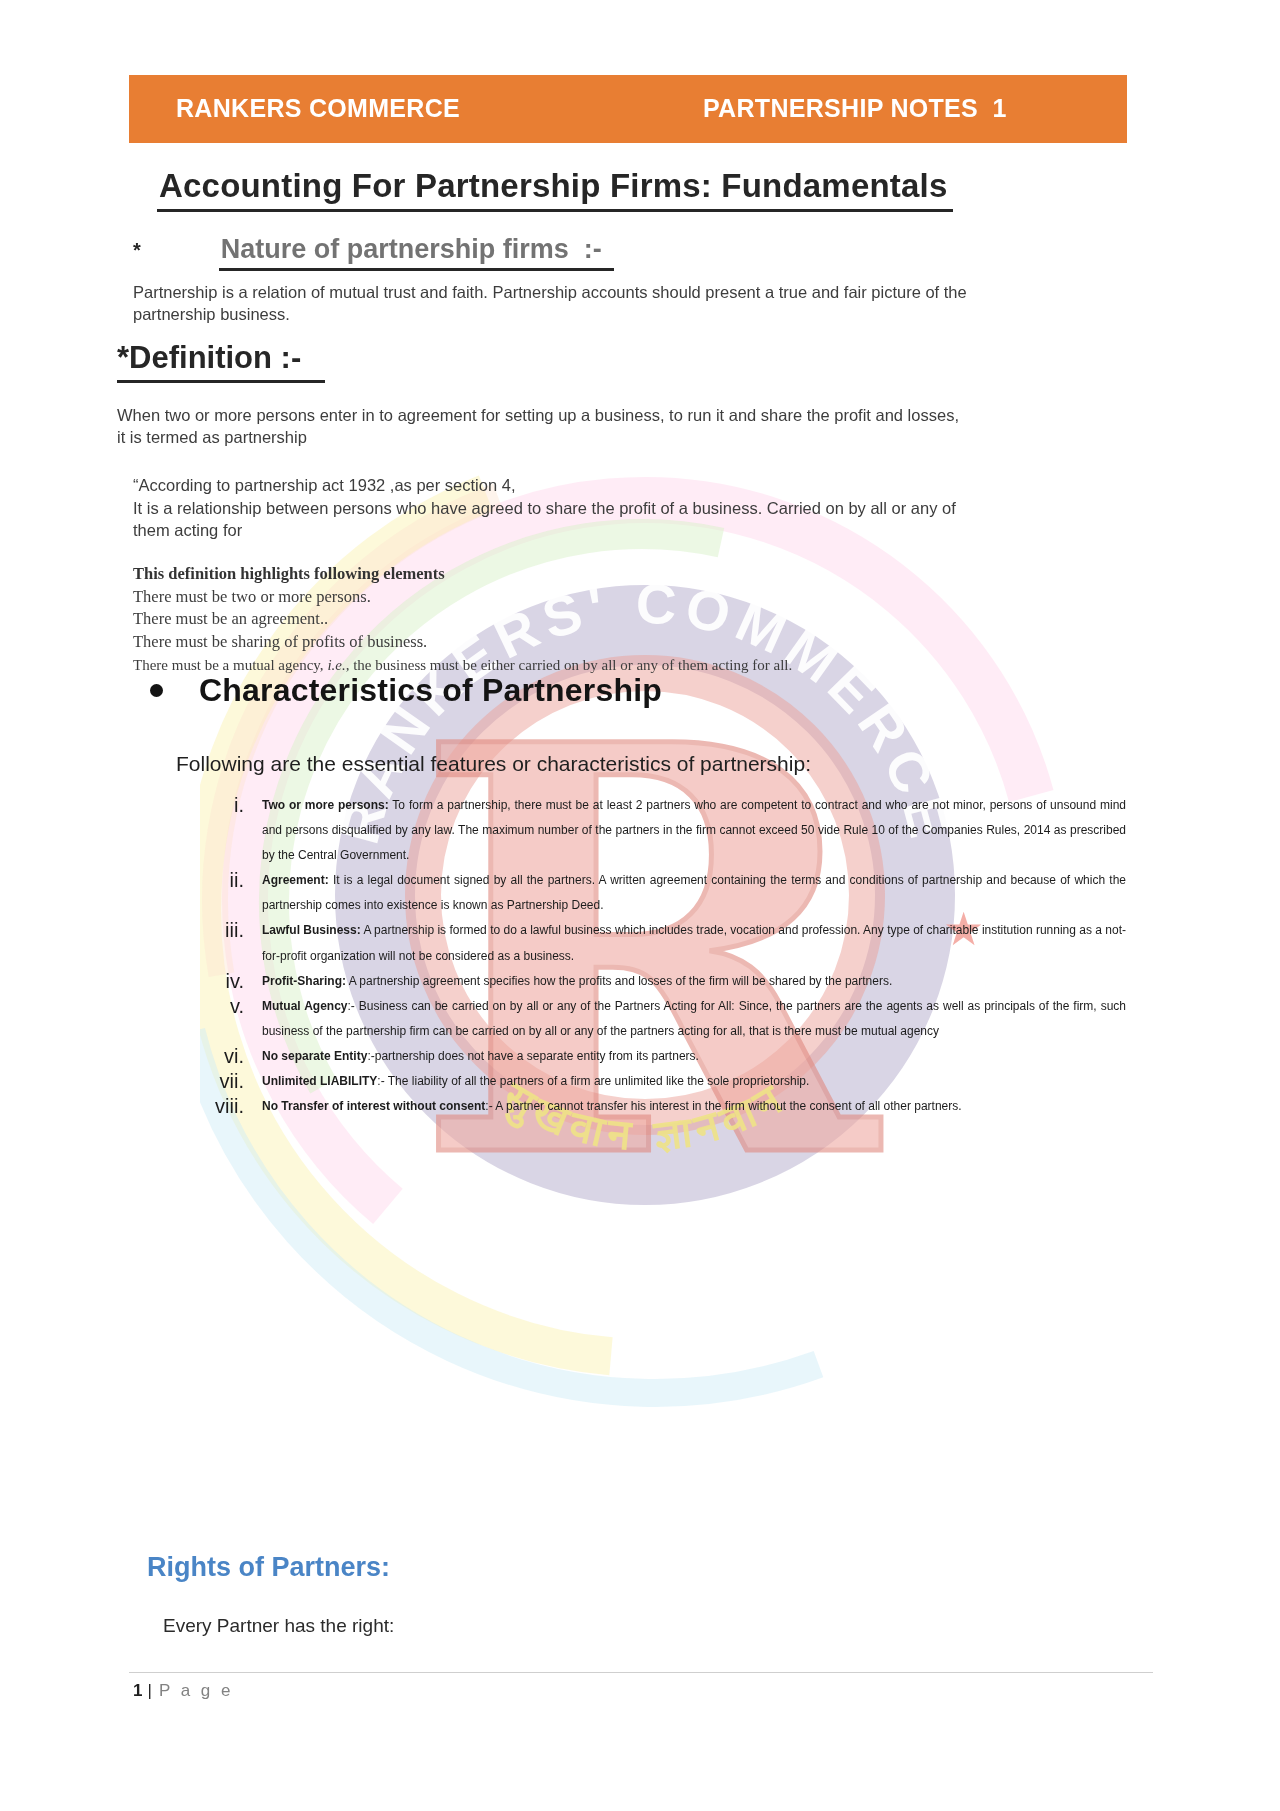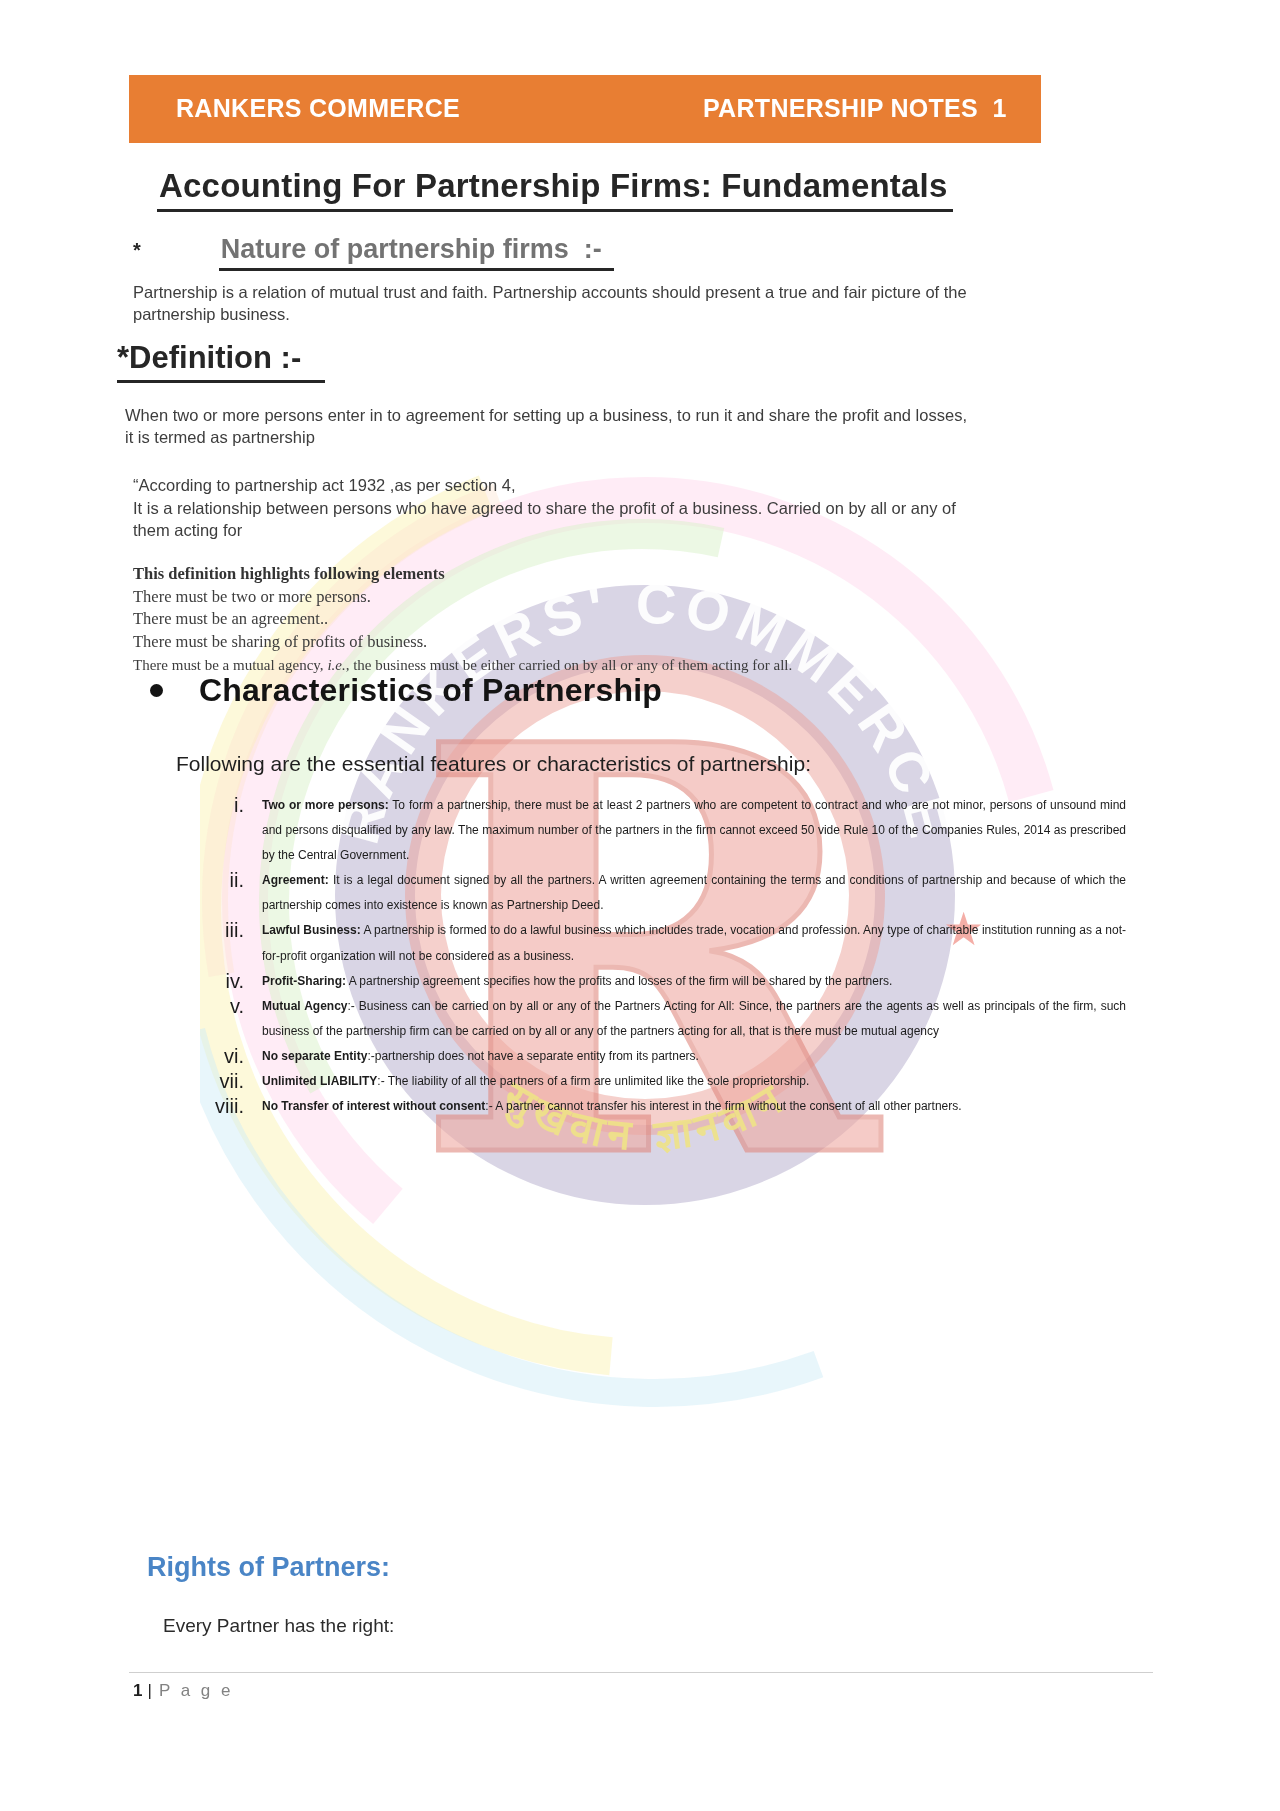--- a/index.html
+++ b/index.html
@@ -3,36 +3,36 @@
 <meta charset="utf-8">
 <style>
   html,body{margin:0;padding:0;background:#ffffff;}
   .page{
     position:relative;width:1280px;height:1811px;background:#ffffff;
     overflow:hidden;font-family:"Liberation Sans",sans-serif;color:#3d3d3d;
   }
   
   .wm{position:absolute;left:200px;top:470px;pointer-events:none;}
   
-  .header-bar{position:absolute;top:75px;left:129px;width:912px;height:68px;background:#E87E33;}
+  .header-bar{position:absolute;top:75px;left:129px;width:998px;height:68px;background:#E87E33;}
   .header-bar .hl{position:absolute;left:47px;top:19px;font-size:25px;font-weight:bold;color:#fff;letter-spacing:.3px;}
   .header-bar .hr{position:absolute;left:574px;top:19px;font-size:25px;font-weight:bold;color:#fff;letter-spacing:.3px;white-space:pre;}
   
   .title{position:absolute;top:167px;left:157px;font-size:33px;font-weight:bold;color:#262626;
          border-bottom:3px solid #262626;padding:0 6px 4px 2px;letter-spacing:.2px;}
   .nature{position:absolute;top:234px;left:133px;display:flex;align-items:flex-start;}
   .nature .star{font-size:20px;font-weight:bold;color:#262626;margin-top:5px;}
   .nature .nh{margin-left:78px;font-size:27px;font-weight:bold;color:#737373;
               border-bottom:3px solid #262626;padding:0 12px 3px 2px;white-space:pre;}
   .defh{position:absolute;top:340px;left:117px;font-size:31px;font-weight:bold;color:#262626;
         border-bottom:3px solid #262626;padding:0 24px 4px 0;}
   
   .tline{font-size:16.5px;line-height:22px;white-space:nowrap;}
   .nbody{position:absolute;top:281px;left:133px;}
-  .defp{position:absolute;top:404px;left:125px;}
+  .defp{position:absolute;top:404px;left:117px;}
   .act{position:absolute;top:474px;left:133px;}
   .act .tline{line-height:22.5px;}
   .hil{position:absolute;top:563px;left:133px;}
   .hil .tline{line-height:22.7px;font-family:Liberation Serif, serif;}
   .hil .b{font-weight:bold;color:#333;}
   .hil .small{font-size:15px;}
   .hil i{font-style:italic;}
   
   .charh{position:absolute;top:672px;left:150px;display:flex;align-items:center;color:#141414;}
   .charh .dot{width:13px;height:13px;border-radius:50%;background:#141414;margin-right:36px;flex:none;}

